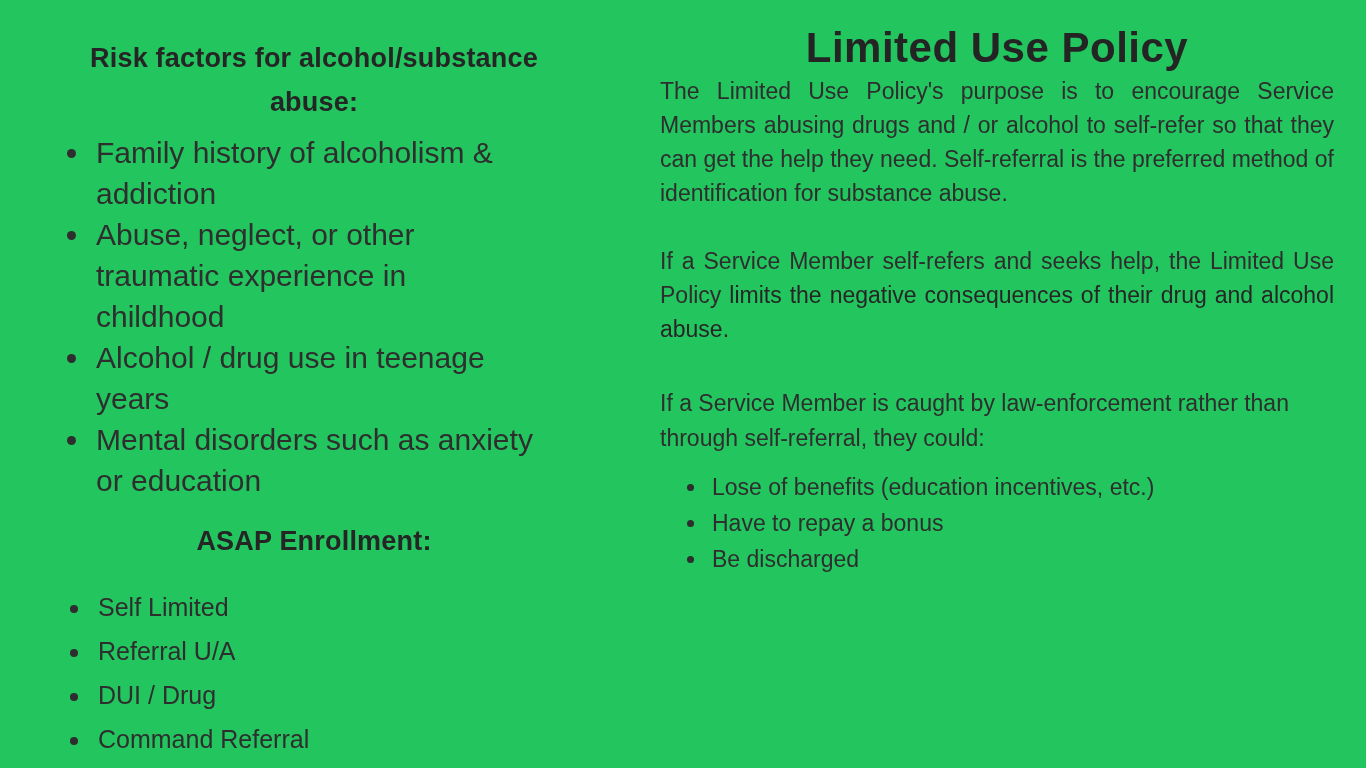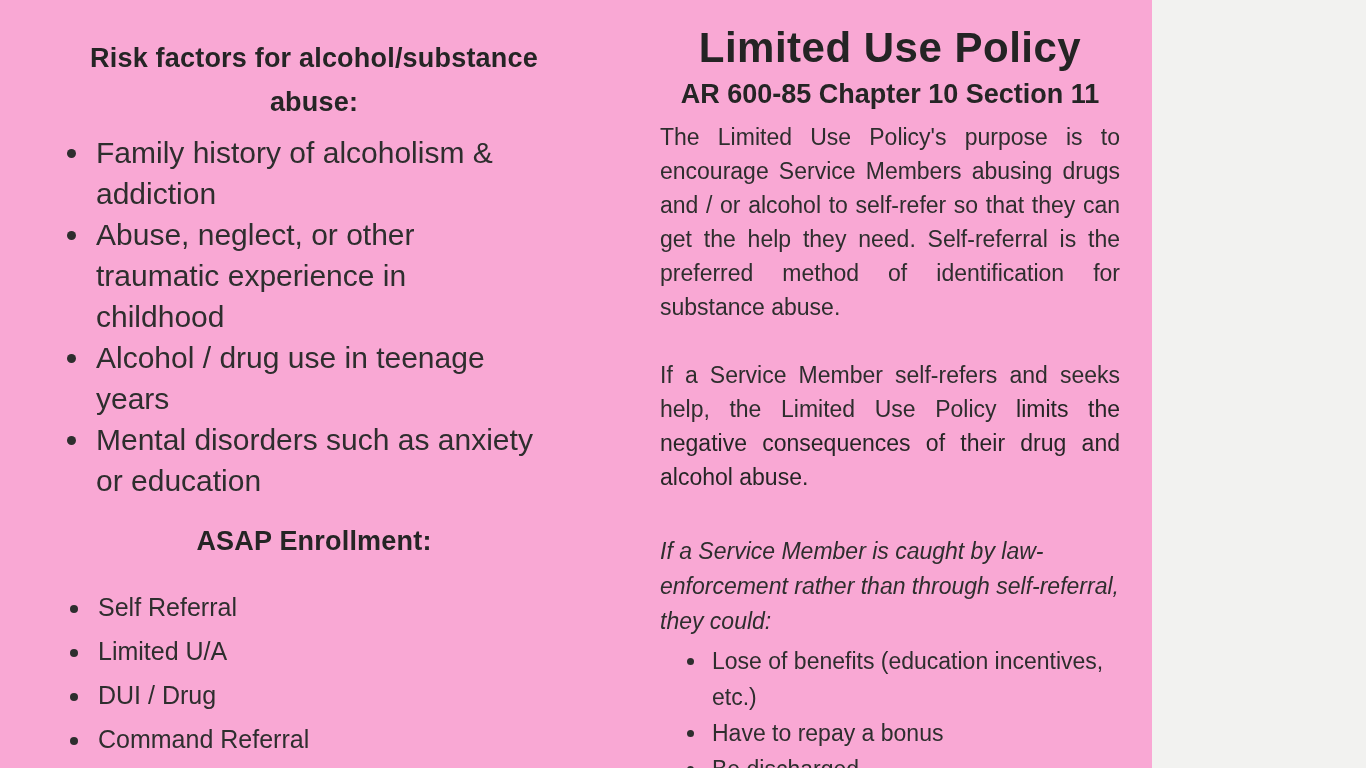--- a/index.html
+++ b/index.html
@@ -4,24 +4,24 @@
 <style>
   * { margin: 0; padding: 0; box-sizing: border-box; }
   html, body { width: 1366px; height: 768px; }
   body {
     font-family: "Liberation Sans", "DejaVu Sans", sans-serif;
     background: #f2f2f0;
     color: #2e2e2e;
     overflow: hidden;
   }
   .slide {
-    width: 1152px;
+    width: 1366px;
     height: 768px;
     display: flex;
-    background: #f9a8d4;
+    background: #22c55e;
   }
   
   .col-left {
     width: 620px;
     padding: 36px 56px 0 64px;
     flex-shrink: 0;
   }
   .left-heading {
     font-size: 27px;
     line-height: 44px;
@@ -77,21 +77,21 @@
   }
   .para {
     font-size: 23px;
     line-height: 34px;
     color: #2e2e2e;
   }
   .just { text-align: justify; }
   .para-1 { margin-bottom: 34px; }
   .para-2 { margin-bottom: 40px; }
   .para-2 b { font-weight: 400; color: #262626; }
-  .para-3 { line-height: 35px; margin-bottom: 4px; font-style: italic; }
+  .para-3 { line-height: 35px; margin-bottom: 13px; }
   .cons-list {
     list-style: disc outside;
     padding-left: 48px;
     font-size: 23px;
     line-height: 36px;
     color: #2e2e2e;
     margin-top: 2px;
   }
   .cons-list li { padding-left: 4px; }
 </style>
@@ -106,32 +106,31 @@
     <ul class="risk-list">
       <li>Family history of alcoholism &amp; addiction</li>
       <li>Abuse, neglect, or other traumatic experience in childhood</li>
       <li>Alcohol / drug use in teenage years</li>
       <li>Mental disorders such as anxiety or education</li>
     </ul>
 
     <h2 class="left-heading asap-heading">ASAP Enrollment:</h2>
 
     <ul class="asap-list">
-      <li>Self Referral</li>
-      <li>Limited U/A</li>
+      <li>Self Limited</li>
+      <li>Referral U/A</li>
       <li>DUI / Drug</li>
       <li>Command Referral</li>
       <li>Limited Use Policy</li>
     </ul>
   </div>
 
   <div class="col-right">
     <h1 class="main-title">Limited Use Policy</h1>
 
-    <h3 class="sub-title">AR 600-85 Chapter 10 Section 11</h3>
 
     <p class="para just para-1">The Limited Use Policy's purpose is to encourage Service Members abusing drugs and / or alcohol to self-refer so that they can get the help they need. Self-referral is the preferred method of identification for substance abuse.</p>
 
     <p class="para just para-2"><span>If a Service Member self-refers and seeks help, the Limited Use Policy </span><b>limits the negative consequences of their drug and alcohol abuse.</b></p>
 
     <p class="para para-3">If a Service Member is caught by law-enforcement rather than through self-referral, they could:</p>
 
     <ul class="cons-list">
       <li>Lose of benefits (education incentives, etc.)</li>
       <li>Have to repay a bonus</li>

